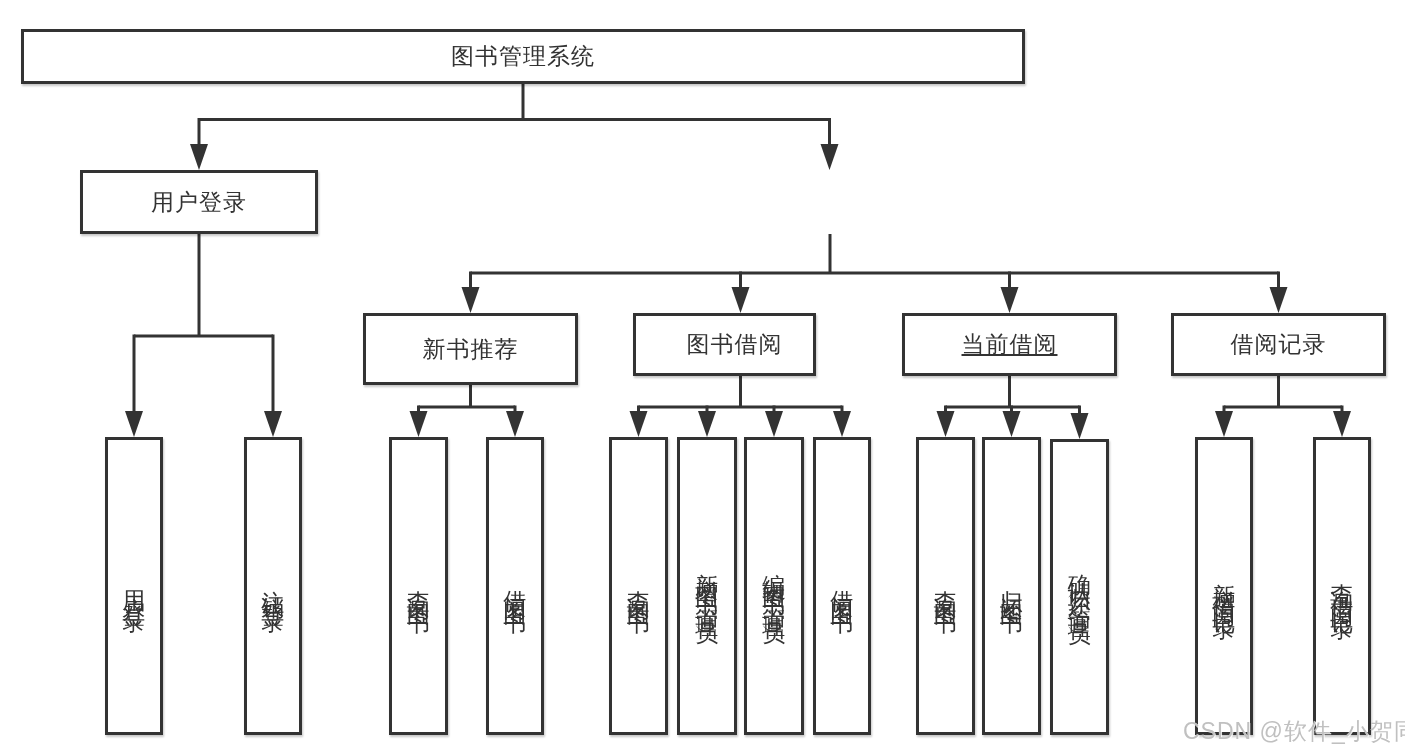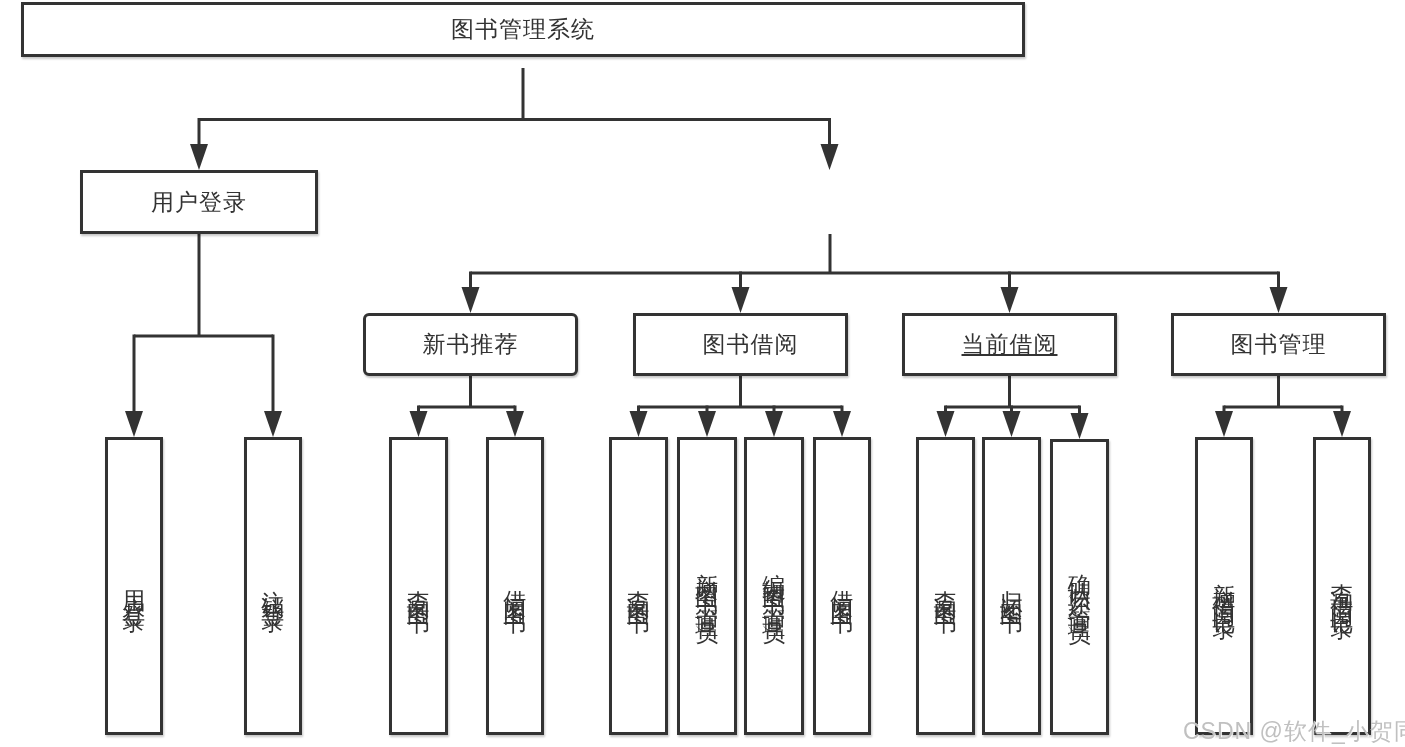--- a/index.html
+++ b/index.html
@@ -136,39 +136,39 @@
     <g>
       <path d="M1278.5 376 V 407"></path>
       <path d="M1224 407 H 1342"></path>
       <path d="M1224 405.5 V 413"></path>
       <path d="M1342 405.5 V 413"></path>
       <polygon points="1224,437 1215,411 1233,411"></polygon>
       <polygon points="1342,437 1333,411 1351,411"></polygon>
     </g>
   </svg>
 
-  <div class="node" style="left:21px; top:2px; width:1004px; height:55px;">
+  <div class="node" style="left:21px; top:29px; width:1004px; height:55px;">
     <span class="hlabel">图书管理系统</span>
   </div>
 
   <div class="node" style="left:80px; top:170px; width:238px; height:64px;">
     <span class="hlabel">用户登录</span>
   </div>
 
-  <div class="node" style="left:363px; top:313px; width:215px; height:63px;border-radius:6px;">
+  <div class="node" style="left:363px; top:313px; width:215px; height:72px;">
     <span class="hlabel">新书推荐</span>
   </div>
-  <div class="node" style="left:633px; top:313px; width:215px; height:63px;padding-left:20px;">
+  <div class="node" style="left:633px; top:313px; width:183px; height:63px;padding-left:20px;">
     <span class="hlabel">图书借阅</span>
   </div>
   <div class="node" style="left:902px; top:313px; width:215px; height:63px;text-decoration:underline;">
     <span class="hlabel">当前借阅</span>
   </div>
   <div class="node" style="left:1171px; top:313px; width:215px; height:63px;">
-    <span class="hlabel">图书管理</span>
+    <span class="hlabel">借阅记录</span>
   </div>
 
   <div class="node" style="left:105px; top:437px; width:58px; height:298px;">
     <span class="vlabel">用户登录</span>
   </div>
   <div class="node" style="left:244px; top:437px; width:58px; height:298px;">
     <span class="vlabel">注销登录</span>
   </div>
 
   <div class="node" style="left:389px; top:437px; width:59px; height:298px;">

